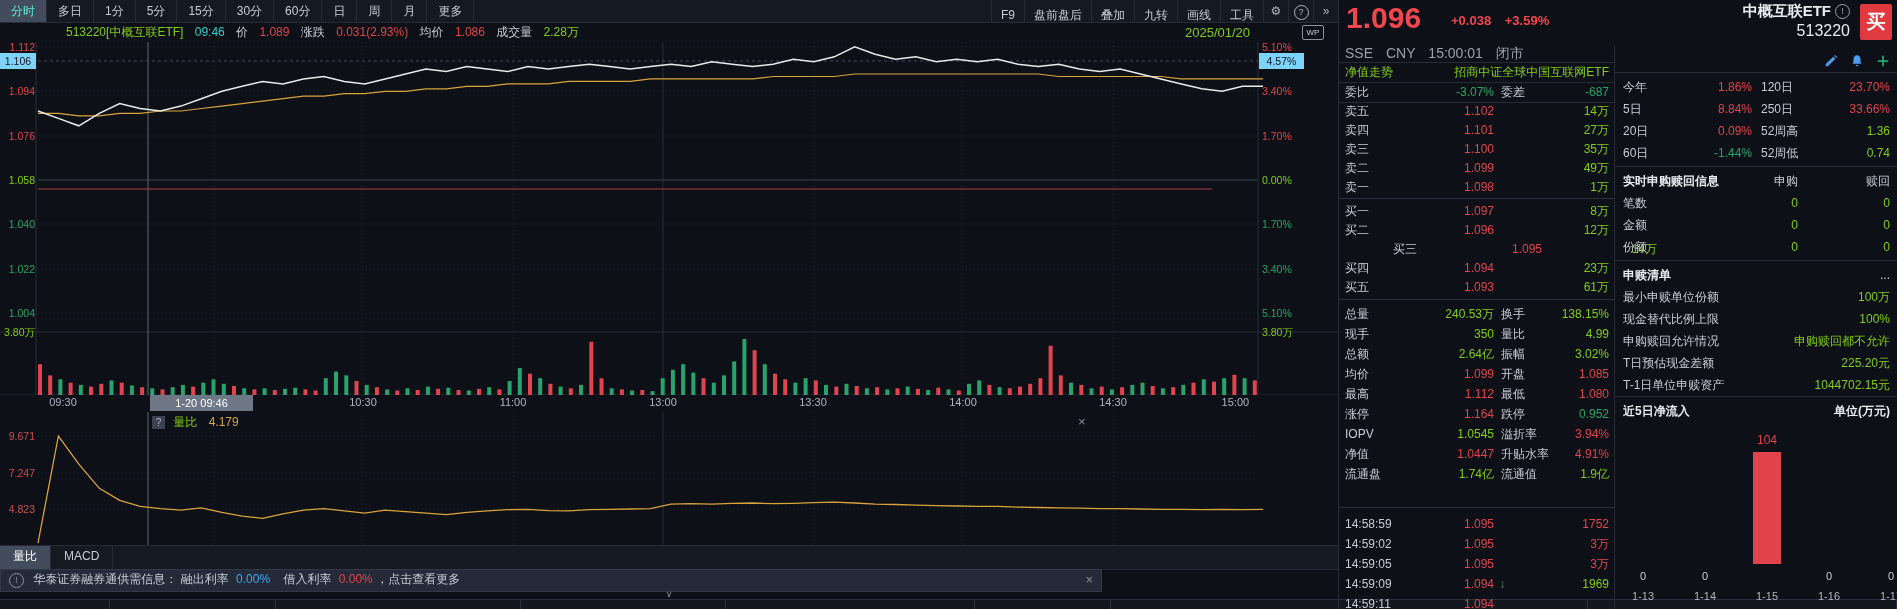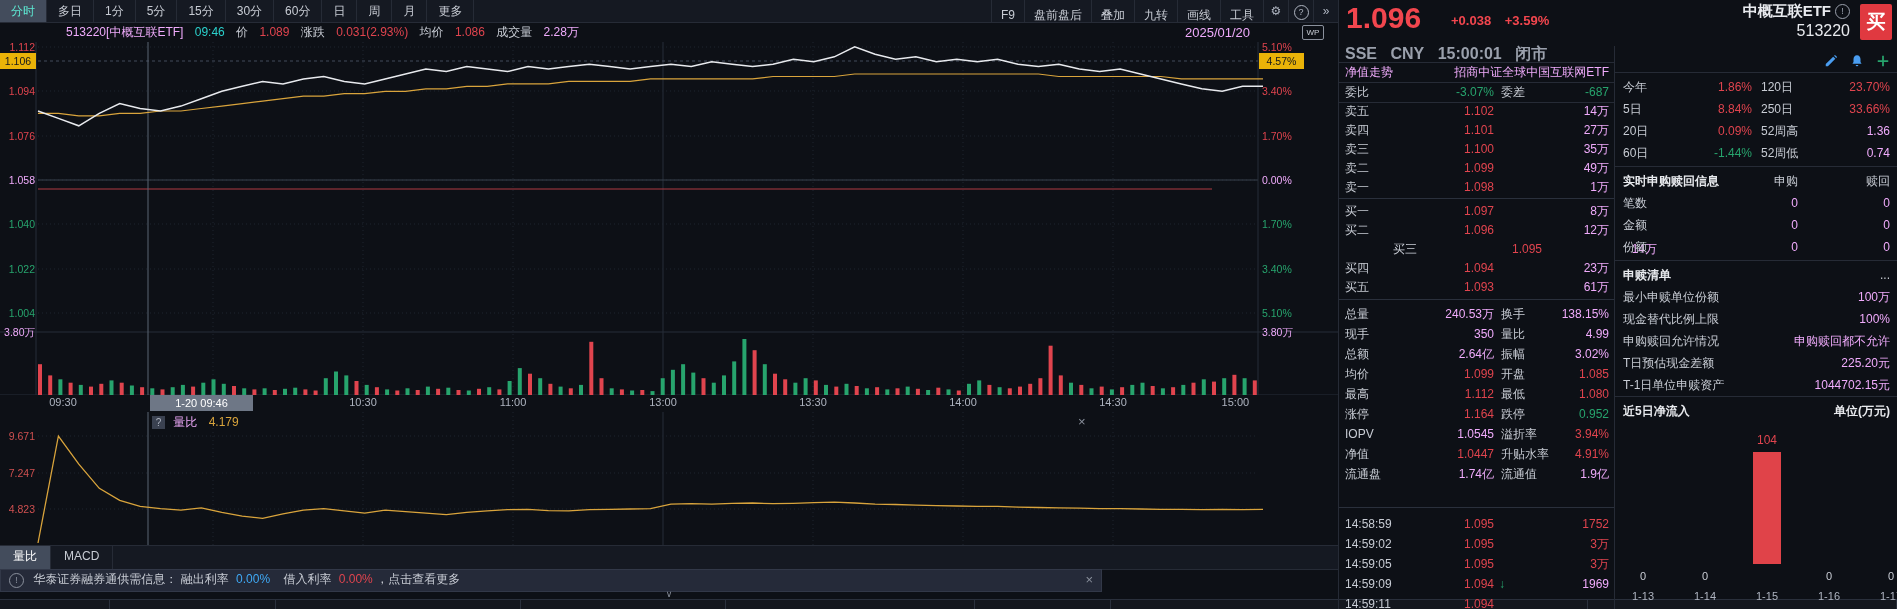--- a/index.html
+++ b/index.html
@@ -1,38 +1,38 @@
 <!DOCTYPE html>
 <html><head>
 <meta charset="utf-8">
 <style>
   html,body{margin:0;padding:0;background:#000;}
   .app{position:relative;width:1897px;height:609px;background:#0d1016;overflow:hidden;
        font-family:"Liberation Sans","DejaVu Sans",sans-serif;font-size:12px;color:#c8ccd4;
        -webkit-font-smoothing:antialiased;}
-  .r{color:#e0444e}.g{color:#27a46d}.w{color:#f0abfc}.y{color:#d9a43c}.c{color:#2bd0cc}.b{color:#3fa9f5}
+  .r{color:#e0444e}.g{color:#27a46d}.w{color:#84cc16}.y{color:#d9a43c}.c{color:#2bd0cc}.b{color:#3fa9f5}
   .abs{position:absolute;white-space:nowrap;}
   
   #toolbar{position:absolute;left:0;top:0;width:1338px;height:22px;background:#151922;border-bottom:1px solid #262b36;display:flex;}
   #tabs{display:flex;height:22px;}
   .ttab{padding:0 11px;line-height:22px;border-right:1px solid #262b36;color:#c8ccd4;cursor:default;}
   .ttab.act{background:#434c5c;color:#5eead4;}
   #tools{margin-left:auto;display:flex;height:22px;}
   .ttool{padding:4px 9px;line-height:22px;border-left:1px solid #262b36;color:#c8ccd4;}
   .tico{width:24px;text-align:center;line-height:22px;border-left:1px solid #262b36;color:#aeb4c0;}
   
   #infobar{position:absolute;left:0;top:23px;width:1338px;height:19px;line-height:19px;}
   #infobar span{margin-right:8px;}
   #wpicon{position:absolute;left:1302px;top:2px;width:20px;height:13px;border:1px solid #8a909c;border-radius:2px;
           font-size:8px;line-height:13px;text-align:center;color:#c8ccd4;}
   
   #chartwrap{position:absolute;left:0;top:42px;width:1338px;height:370px;}
   .axl{position:absolute;left:0;width:35px;text-align:right;font-size:10.5px;line-height:16px;}
   .axr{position:absolute;left:1262px;width:44px;text-align:left;font-size:10.5px;line-height:16px;}
-  .cbox{position:absolute;background:#eab308;color:#14171c;font-size:10.5px;height:16px;line-height:16px;text-align:center;z-index:5;}
+  .cbox{position:absolute;background:#7dd3fc;color:#14171c;font-size:10.5px;height:16px;line-height:16px;text-align:center;z-index:5;}
   #timeaxis{position:absolute;left:0;top:353px;width:1338px;height:17px;}
   .tlab{position:absolute;top:1px;font-size:11px;color:#aeb4c0;transform:translateX(-50%);}
   #ttip{position:absolute;left:150px;top:0;width:103px;height:16px;background:#6e7786;color:#fff;
         font-size:11px;line-height:16px;text-align:center;z-index:5;}
   
   #lbpanel{position:absolute;left:0;top:412px;width:1338px;height:133px;}
   #lbhead{position:absolute;left:152px;top:3px;height:14px;line-height:14px;z-index:4;}
   #lbq{display:inline-block;width:13px;height:13px;background:#3a4150;color:#aeb4c0;text-align:center;
        line-height:13px;font-size:10px;margin-right:5px;}
   .lbaxl{position:absolute;left:0;width:35px;text-align:right;font-size:10.5px;color:#cf5050;line-height:14px;}
@@ -65,21 +65,21 @@
           border-radius:2px;font-size:19px;font-weight:bold;text-align:center;line-height:36px;}
   
   #quotepanel{position:absolute;left:1338px;top:46px;width:276px;height:563px;border-left:1px solid #262b36;}
   .qrow{position:absolute;left:0;width:276px;height:19px;line-height:19px;}
   .qrow20{position:absolute;left:0;width:276px;height:20px;line-height:20px;}
   .ql{position:absolute;left:6px;}
   .qv1{position:absolute;right:121px;}
   .ql2{position:absolute;left:162px;}
   .qv2{position:absolute;right:6px;}
   .sep{position:absolute;left:0;width:276px;height:0;border-top:1px solid #2a303c;}
-  #sserow{top:0;color:#9aa0ac;font-size:16px;border-bottom:1px solid #262b36;height:16px;line-height:15px;font-weight:bold;}
+  #sserow{top:0;color:#9aa0ac;font-size:14px;border-bottom:1px solid #262b36;height:16px;line-height:15px;}
   #sserow span{margin-right:9px;}
   #navrow{top:16px;height:20px;line-height:20px;border-bottom:1px solid #262b36;text-align:right;}
   #weibirow{top:36px;height:20px;line-height:20px;border-bottom:1px solid #262b36;}
   
   #rightpanel{position:absolute;left:1614px;top:46px;width:283px;height:563px;border-left:1px solid #262b36;}
   .prow{position:absolute;left:0;width:283px;height:22px;line-height:22px;}
   .pl{position:absolute;left:8px;}
   .pv1{position:absolute;right:146px;}
   .pl2{position:absolute;left:146px;}
   .pv2{position:absolute;right:8px;}

